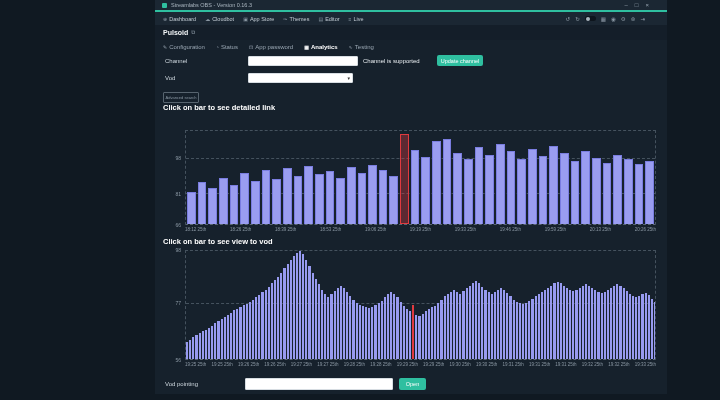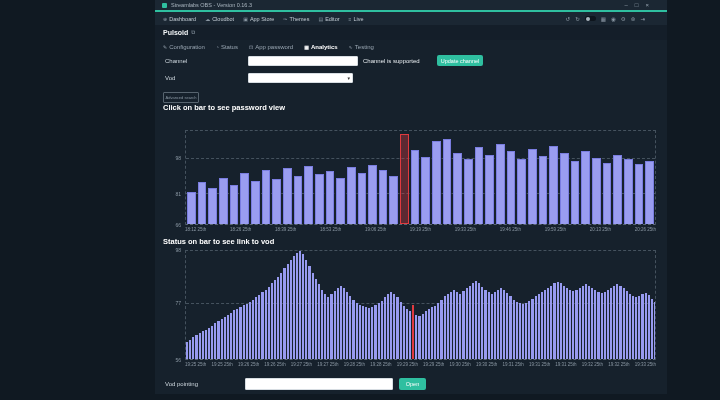--- a/index.html
+++ b/index.html
@@ -163,21 +163,21 @@
   <span class="status-text" style="left:208px;top:58px;">Channel is supported</span>
   <div class="btn btn-sm" style="left:282px;top:55px;width:46px;height:11px;">Update channel</div>
 
   <span class="flabel" style="left:10px;top:75px;">Vod</span>
   <div class="tselect" style="left:93px;top:73px;width:105px;height:10px;">
     <span class="caret">▾</span>
   </div>
 
   <div class="adv-btn">Advanced search</div>
 
-  <div class="heading" style="left:8px;top:103px;">Click on bar to see password view</div>
+  <div class="heading" style="left:8px;top:103px;">Click on bar to see detailed link</div>
   <div class="ylabels" id="y1" style="left:11px;top:130px;height:95px;">
       <span style="top: 29%;">98</span>
       <span style="top: 67%;">81</span>
       <span style="top: 100%;">66</span>
     </div>
   <div class="plot gap2" id="plot1" style="top:130px;height:95px;">
       <div class="gridline" style="top: 29%;"></div>
       <div class="gridline" style="top: 67%;"></div>
       <div class="bar" style="height: 34%;"></div>
       <div class="bar" style="height: 45%;"></div>
@@ -231,21 +231,21 @@
       <span>18:53 25th</span>
       <span>19:06 25th</span>
       <span>19:19 25th</span>
       <span>19:33 25th</span>
       <span>19:46 25th</span>
       <span>19:59 25th</span>
       <span>20:13 25th</span>
       <span>20:26 25th</span>
     </div>
 
-  <div class="heading" style="left:8px;top:237px;">Status on bar to see link to vod</div>
+  <div class="heading" style="left:8px;top:237px;">Click on bar to see view to vod</div>
   <div class="ylabels" id="y2" style="left:11px;top:250px;height:110px;">
       <span style="top: 0%;">98</span>
       <span style="top: 48%;">77</span>
       <span style="top: 100%;">56</span>
     </div>
   <div class="plot gap1" id="plot2" style="top:250px;height:110px;">
       <div class="gridline" style="top: 48%;"></div>
       <div class="bar thin" style="height: 16%;"></div>
       <div class="bar thin" style="height: 18%;"></div>
       <div class="bar thin" style="height: 20%;"></div>

